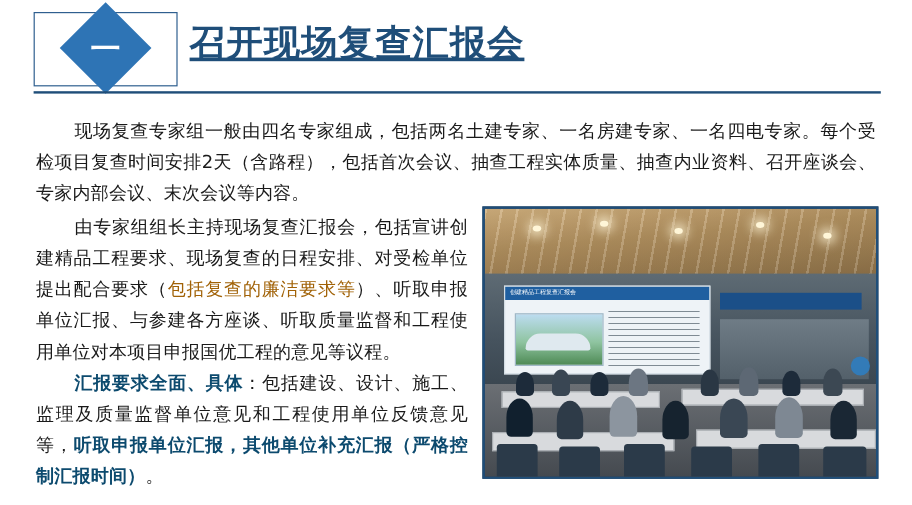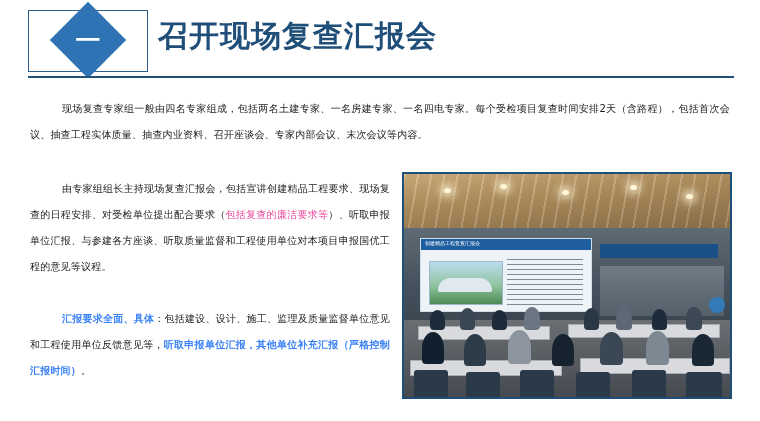--- a/index.html
+++ b/index.html
@@ -79,25 +79,26 @@
   .header-title {
     position: absolute;
     left: 158px;
     top: 16px;
     font-size: 30px;
     color: #1f4e79;
     font-weight: bold;
     letter-spacing: 1px;
     font-family: "DejaVu Sans", sans-serif;
     white-space: nowrap;
+    text-decoration: underline;
   }
   
   .para {
     position: absolute;
-    font-size: 10px;
+    font-size: 15px;
     line-height: 26px;
     color: #1a1a1a;
     font-family: "DejaVu Sans", sans-serif;
     text-align: justify;
     letter-spacing: 0.2px;
   }
   .p1 {
     left: 30px;
     top: 96px;
     width: 700px;
@@ -109,24 +110,24 @@
     width: 360px;
     text-indent: 32px;
   }
   .p3 {
     left: 30px;
     top: 306px;
     width: 360px;
     text-indent: 32px;
   }
   .red {
-    color: #ec4899;
+    color: #a16207;
   }
   .red-b {
-    color: #3b82f6;
+    color: #0c4a6e;
     font-weight: bold;
   }
   
   .photo {
     position: absolute;
     left: 402px;
     top: 172px;
     width: 330px;
     height: 227px;
     border: 2px solid #1f4e79;

